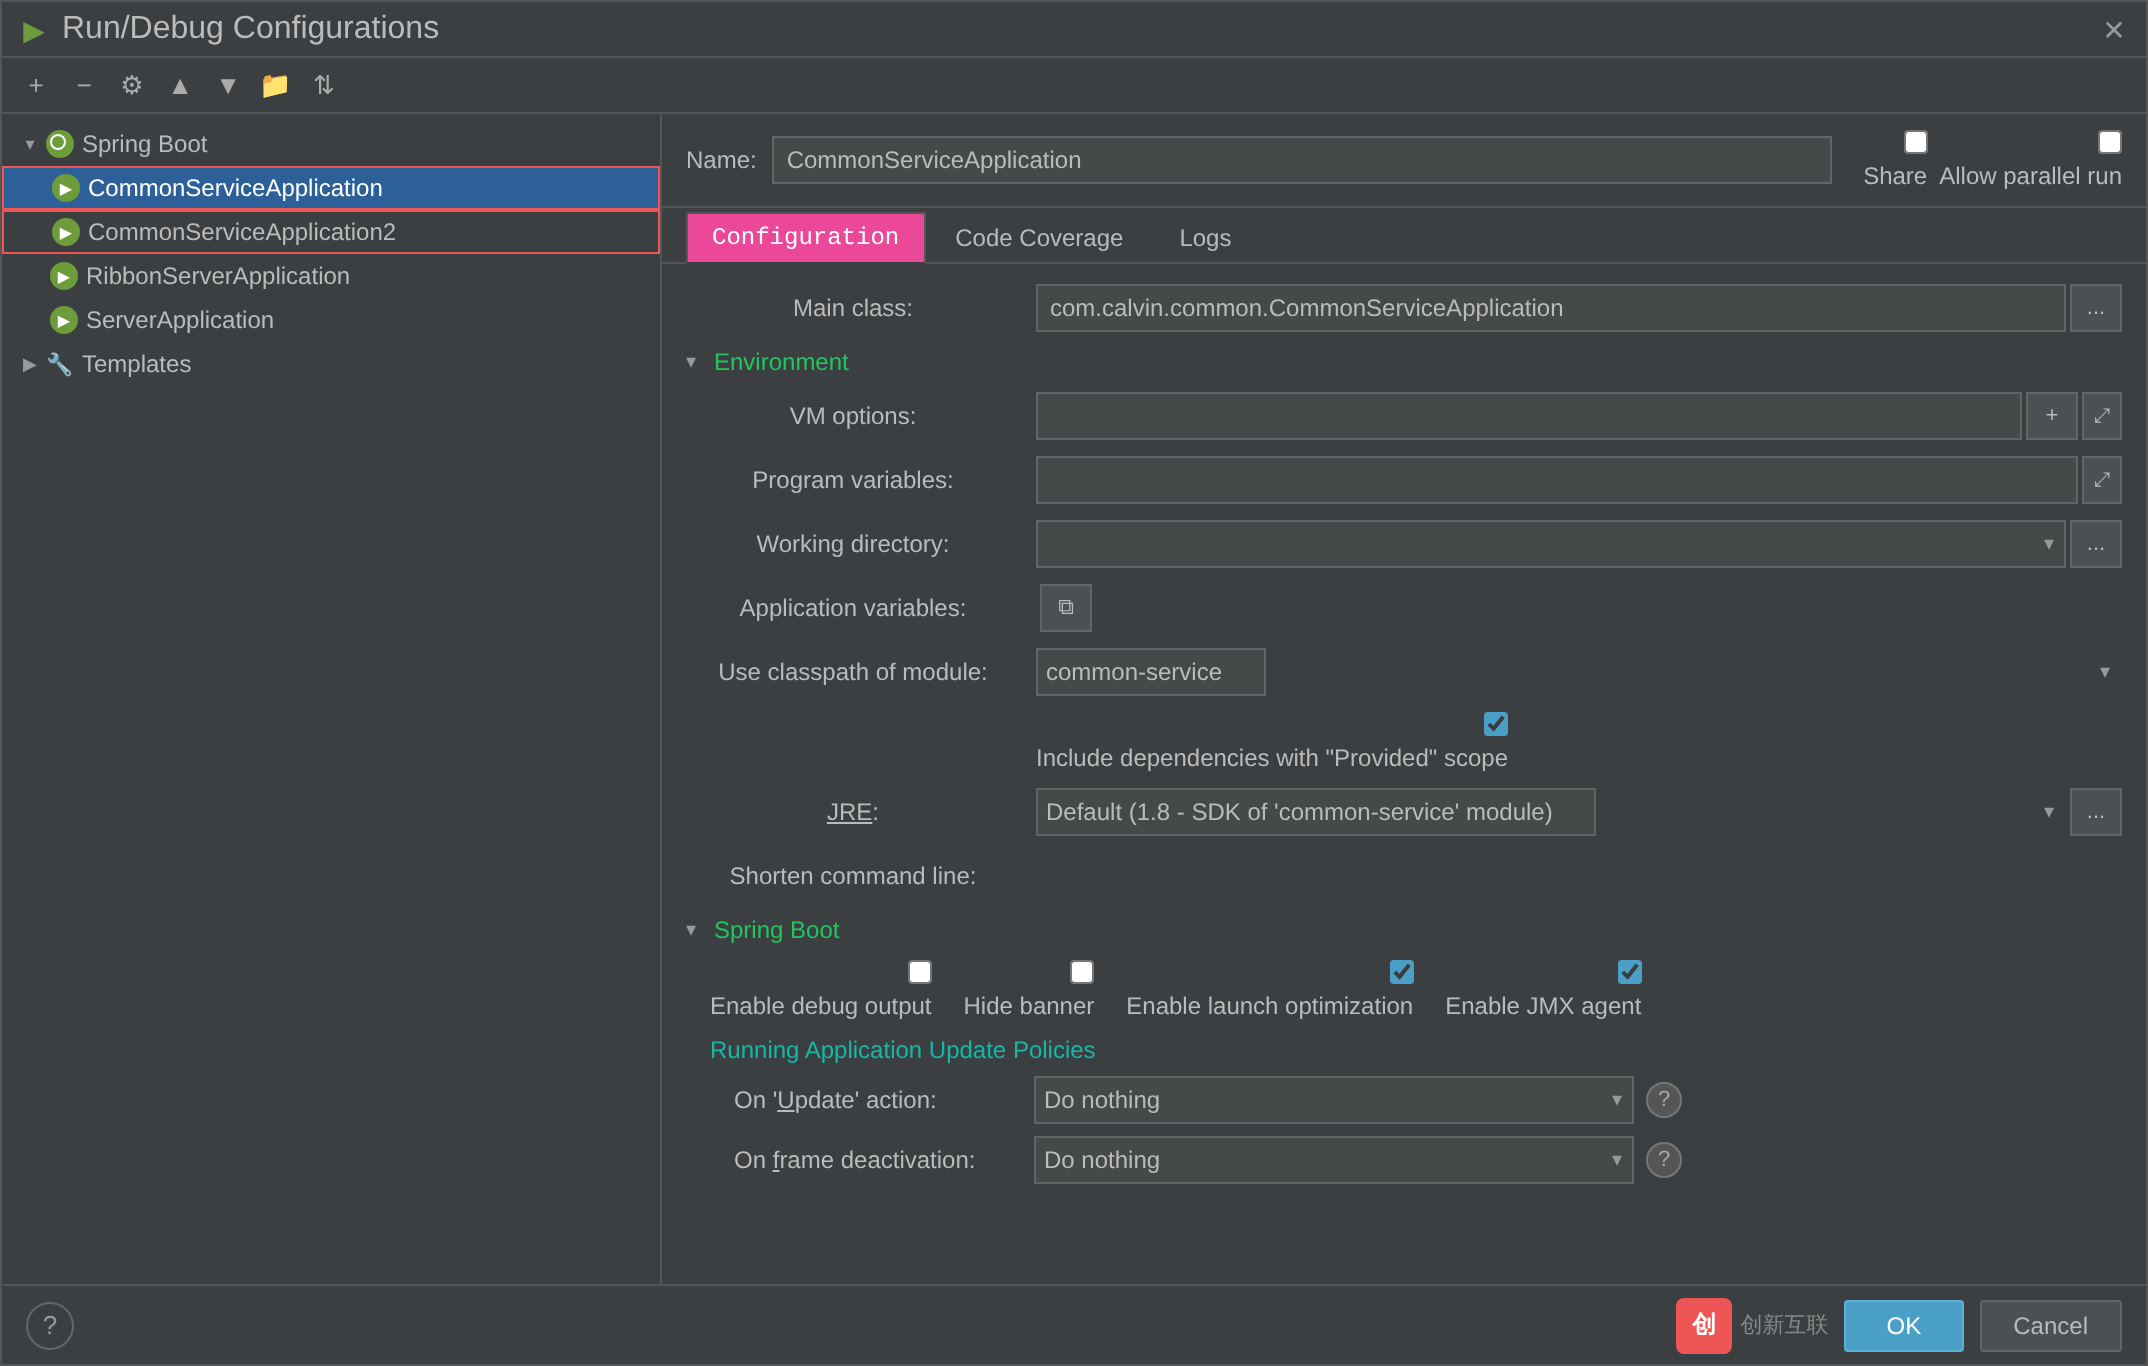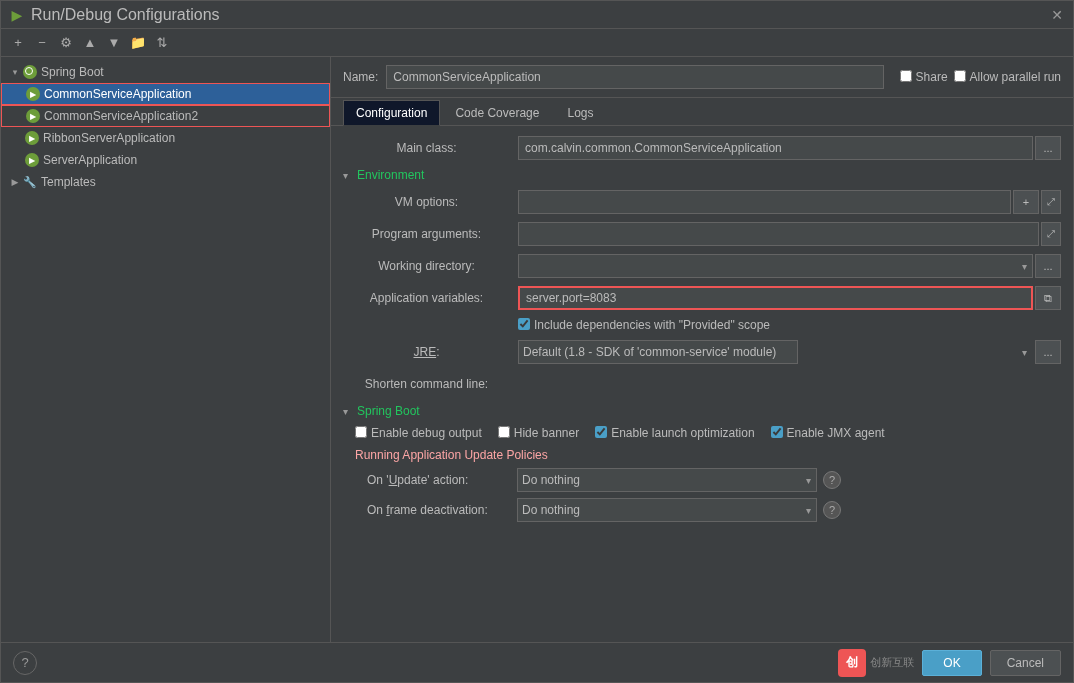--- a/index.html
+++ b/index.html
@@ -188,25 +188,26 @@
       outline: none;
     }
     .share-area {
       display: flex;
       align-items: center;
       gap: 6px;
       margin-left: 8px;
     }
     .checkbox-label {
       display: flex;
-      align-items: flex-start;
+      align-items: flex-end;
       gap: 4px;
       font-size: 12px;
       color: #bbbbbb;
       cursor: pointer;
+      flex-direction: column;
     }
     .checkbox-label input[type=checkbox] {
       width: 12px; height: 12px;
       accent-color: #4a9fc7;
     }
     .tabs-row {
       display: flex;
       align-items: flex-end;
       padding: 0 12px;
       border-bottom: 1px solid #555;
@@ -219,25 +220,26 @@
       display: flex;
       align-items: center;
       cursor: pointer;
       font-size: 12px;
       color: #bbbbbb;
       border: 1px solid transparent;
       border-bottom: none;
       margin-right: 2px;
     }
     .tab.active {
-      background: #0f172a;
+      background: #ec4899;
       border-color: #555;
       color: #ffffff;
       border-bottom: 1px solid #3c3f41;
       margin-bottom: -1px;
+      font-family: Liberation Mono, monospace;
     }
     .config-area {
       flex: 1;
       overflow-y: auto;
       padding: 10px 12px;
     }
     .field-row {
       display: flex;
       align-items: center;
       margin-bottom: 8px;
@@ -340,21 +342,21 @@
     }
     .checkbox-row {
       display: flex;
       align-items: center;
       gap: 16px;
       margin-bottom: 8px;
       padding-left: 12px;
     }
     .sub-section-title {
       font-size: 12px;
-      color: #fca5a5;
+      color: #14b8a6;
       margin-bottom: 6px;
       padding-left: 12px;
     }
     .update-field-row {
       display: flex;
       align-items: center;
       margin-bottom: 6px;
       padding-left: 24px;
     }
     .update-label {
@@ -579,39 +581,46 @@
         </div>
 
         <div class="field-row">
           <span class="field-label">VM options:</span>
           <input type="text" class="field-input" style="">
           <button class="field-btn">+</button>
           <button class="expand-btn">⤢</button>
         </div>
 
         <div class="field-row">
-          <span class="field-label">Program arguments:</span>
+          <span class="field-label">Program variables:</span>
           <input type="text" class="field-input" style="">
           <button class="expand-btn">⤢</button>
         </div>
 
         <div class="field-row">
           <span class="field-label">Working directory:</span>
           <div class="select-wrapper" style="flex:1;">
             <input type="text" class="field-input" style="width: 100%; padding-right: 20px;">
           </div>
           <button class="field-btn">...</button>
         </div>
 
         <div class="field-row">
           <span class="field-label">Application variables:</span>
-          <input type="text" class="field-input highlight" value="server.port=8083" style="">
           <button class="env-copy-btn">⧉</button>
         </div>
 
+        <div class="field-row">
+          <span class="field-label">Use classpath of module:</span>
+          <div class="select-wrapper" style="flex:1;">
+            <select class="field-select">
+              <option>common-service</option>
+            </select>
+          </div>
+        </div>
 
         <div class="include-dep-row">
           <label class="checkbox-label">
             <input type="checkbox" checked="" style="">
             <span>Include dependencies with "Provided" scope</span>
           </label>
         </div>
 
         <div class="field-row">
           <span class="field-label">

